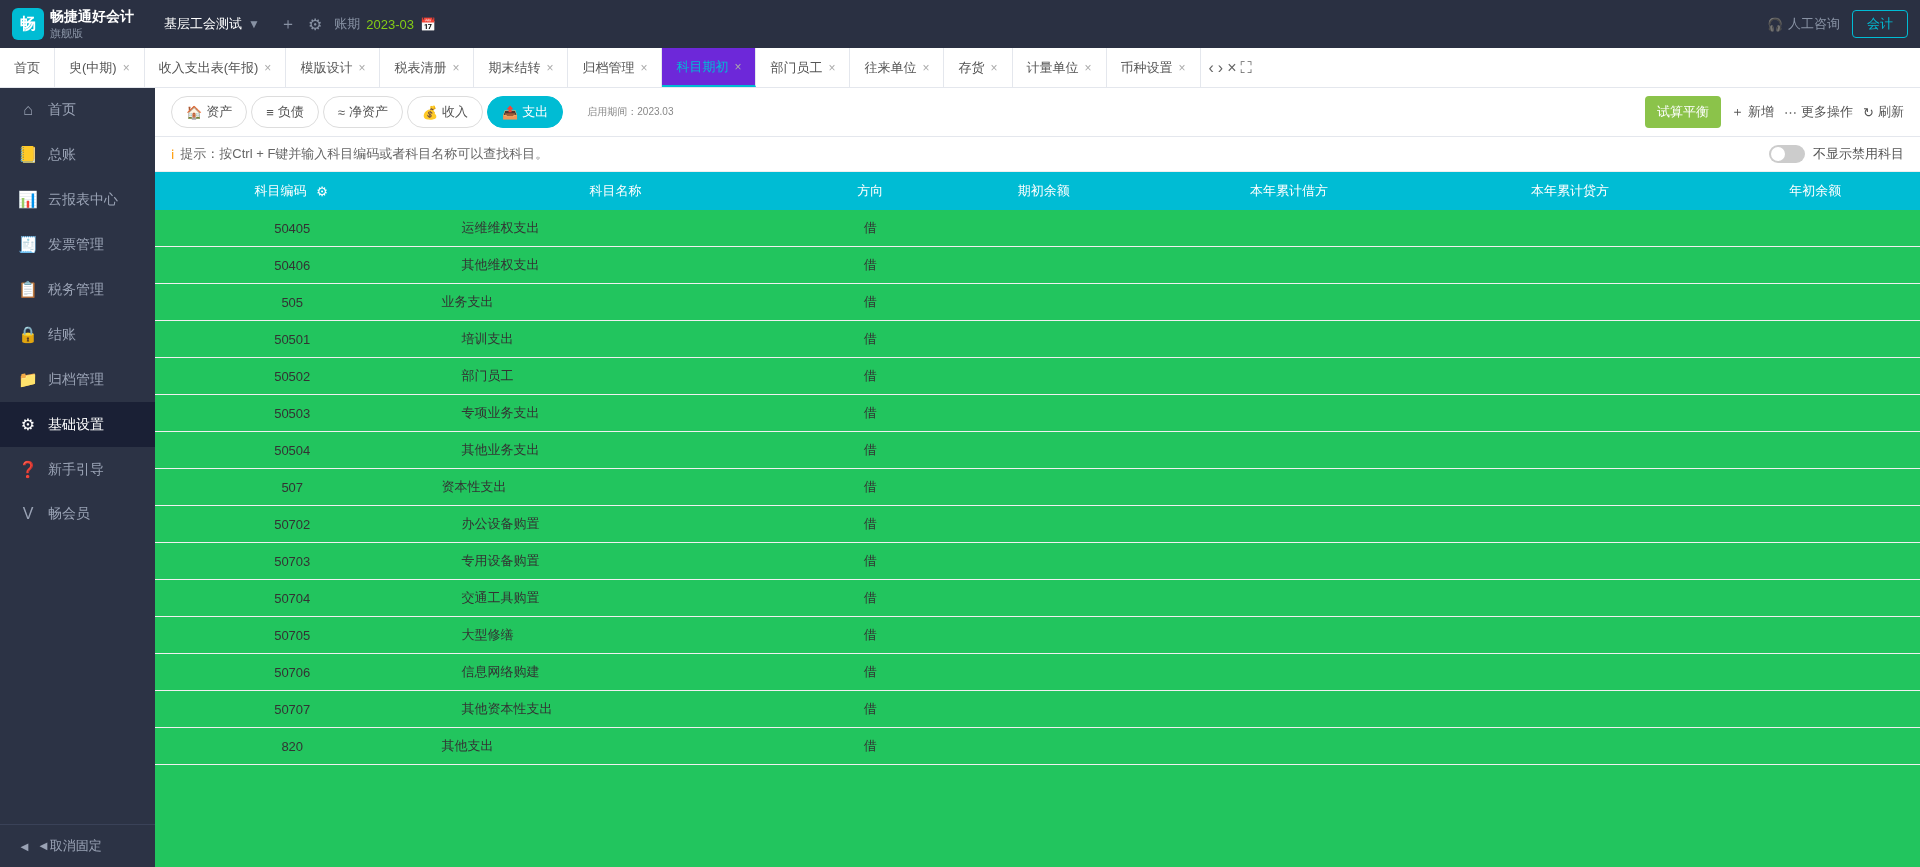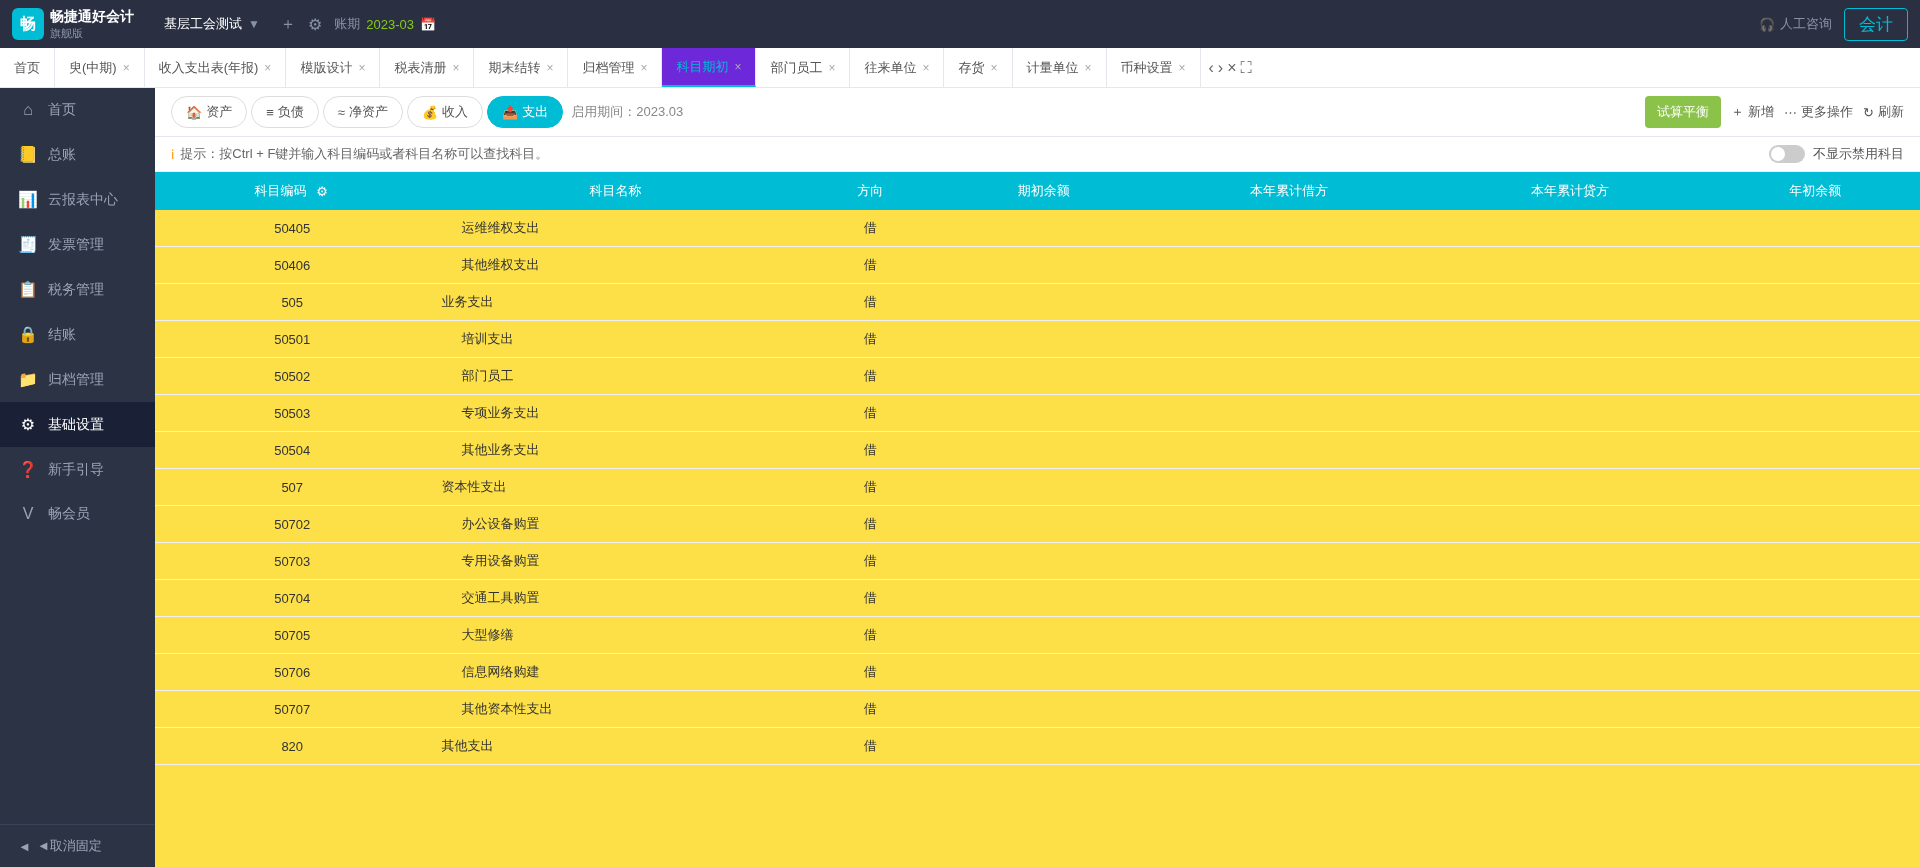--- a/index.html
+++ b/index.html
@@ -15,21 +15,21 @@
     .logo-text { color: white; font-size: 14px; font-weight: bold; }
     .logo-sub { color: #8892a4; font-size: 11px; }
     .company-selector { display: flex; align-items: center; gap: 6px; color: white; font-size: 13px; cursor: pointer; }
     .company-selector .chevron { color: #8892a4; font-size: 12px; }
     .top-actions { display: flex; align-items: center; gap: 12px; margin-left: 8px; }
     .top-actions .icon-btn { color: #8892a4; font-size: 16px; cursor: pointer; background: none; border: none; }
     .period-info { color: #8892a4; font-size: 13px; display: flex; align-items: center; gap: 6px; }
     .period-info .period-val { color: #84cc16; }
     .header-right { margin-left: auto; display: flex; align-items: center; gap: 12px; }
     .service-btn { display: flex; align-items: center; gap: 4px; color: #8892a4; font-size: 13px; cursor: pointer; }
-    .account-btn { border: 1.5px solid #00bcd4; color: #00bcd4; background: transparent; padding: 4px 14px; border-radius: 4px; font-size: 17px; cursor: pointer; }
+    .account-btn { border: 1.5px solid #00bcd4; color: #00bcd4; background: transparent; padding: 4px 14px; border-radius: 4px; font-size: 13px; cursor: pointer; }
 
     
     .tab-bar {
       background: #fff; border-bottom: 1px solid #e4e7ed;
       display: flex; align-items: center; height: 40px; padding: 0 0 0 0; overflow: hidden;
     }
     .tab-item {
       display: flex; align-items: center; gap: 4px;
       padding: 0 14px; height: 100%; font-size: 13px; color: #555; cursor: pointer;
       border-right: 1px solid #e4e7ed; white-space: nowrap; position: relative;
@@ -60,41 +60,41 @@
       background: #fff; display: flex; align-items: center; padding: 8px 16px; gap: 4px;
       border-bottom: 1px solid #e4e7ed; flex-shrink: 0;
     }
     .sub-tab {
       display: flex; align-items: center; gap: 4px; padding: 6px 14px;
       border: 1px solid #ddd; border-radius: 20px; font-size: 13px; color: #555;
       cursor: pointer; background: #fff;
     }
     .sub-tab.active { background: #00bcd4; color: #fff; border-color: #00bcd4; }
     .sub-tab .tab-icon { font-size: 13px; }
-    .period-label { margin-left: 4px; color: #888; font-size: 13px; }
+    .period-label { margin-left: 20px; color: #888; font-size: 10px; }
     .sub-tab-actions { margin-left: auto; display: flex; align-items: center; gap: 10px; }
     .btn-balance { background: #8bc34a; color: #fff; border: none; padding: 7px 12px; border-radius: 4px; font-size: 13px; cursor: pointer; }
     .btn-add { display: flex; align-items: center; gap: 4px; color: #555; font-size: 13px; cursor: pointer; border: none; background: none; }
     .btn-more { display: flex; align-items: center; gap: 4px; color: #555; font-size: 13px; cursor: pointer; border: none; background: none; }
     .btn-refresh { display: flex; align-items: center; gap: 4px; color: #555; font-size: 13px; cursor: pointer; border: none; background: none; }
 
     
     .tip-bar {
       background: #fff; padding: 8px 16px; font-size: 13px; color: #666;
       display: flex; align-items: center; gap: 6px; border-bottom: 1px solid #eee;
       flex-shrink: 0;
     }
     .tip-bar .tip-icon { color: #f90; }
     .tip-toggle { margin-left: auto; display: flex; align-items: center; gap: 8px; color: #555; font-size: 13px; }
     
     .toggle { width: 36px; height: 18px; background: #ccc; border-radius: 9px; position: relative; cursor: pointer; display: inline-block; }
     .toggle::after { content: ''; width: 14px; height: 14px; background: #fff; border-radius: 50%; position: absolute; top: 2px; left: 2px; transition: left 0.2s; }
 
     
-    .table-container { flex: 1; overflow-y: auto; overflow-x: hidden; background: #fde047; }
+    .table-container { flex: 1; overflow-y: auto; overflow-x: hidden; background: #22c55e; }
     table { width: 100%; border-collapse: collapse; }
     thead tr { background: #00bcd4; color: #fff; }
     thead th { padding: 10px 12px; font-size: 13px; font-weight: normal; text-align: center; border: none; position: sticky; top: 0; z-index: 2; }
     thead th:first-child { text-align: center; }
     tbody tr { border-bottom: 1px solid #f0f0f0; }
     tbody td { padding: 9px 12px; font-size: 13px; color: #333; text-align: center; }
     tbody td:nth-child(1) { text-align: center; }
     tbody td:nth-child(2) { text-align: left; }
     tbody td:nth-child(3) { text-align: center; }
     .indented { padding-left: 32px !important; }

